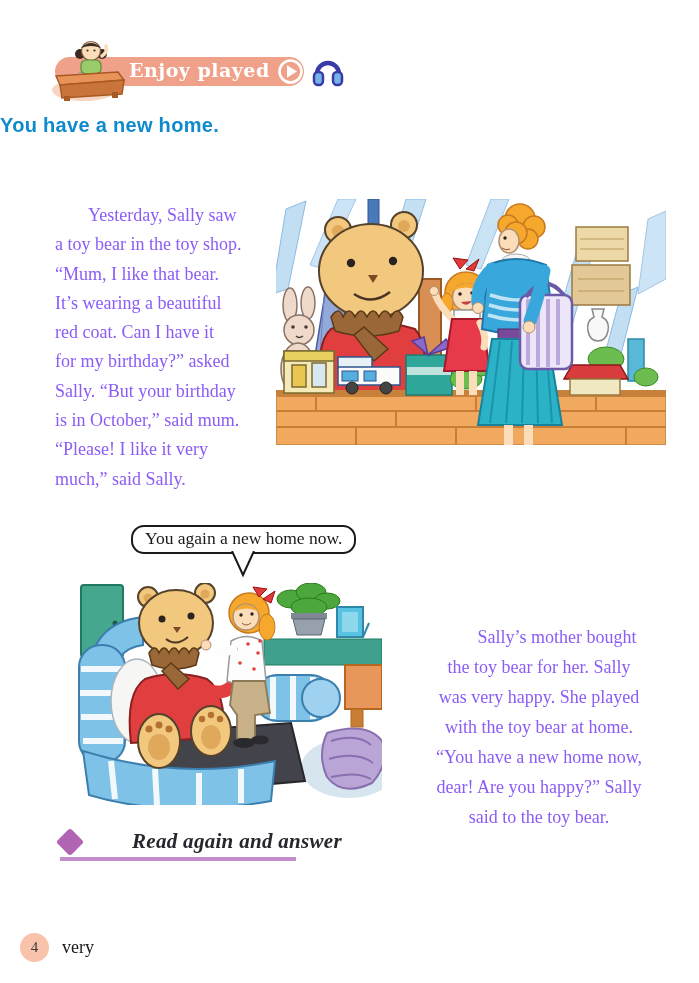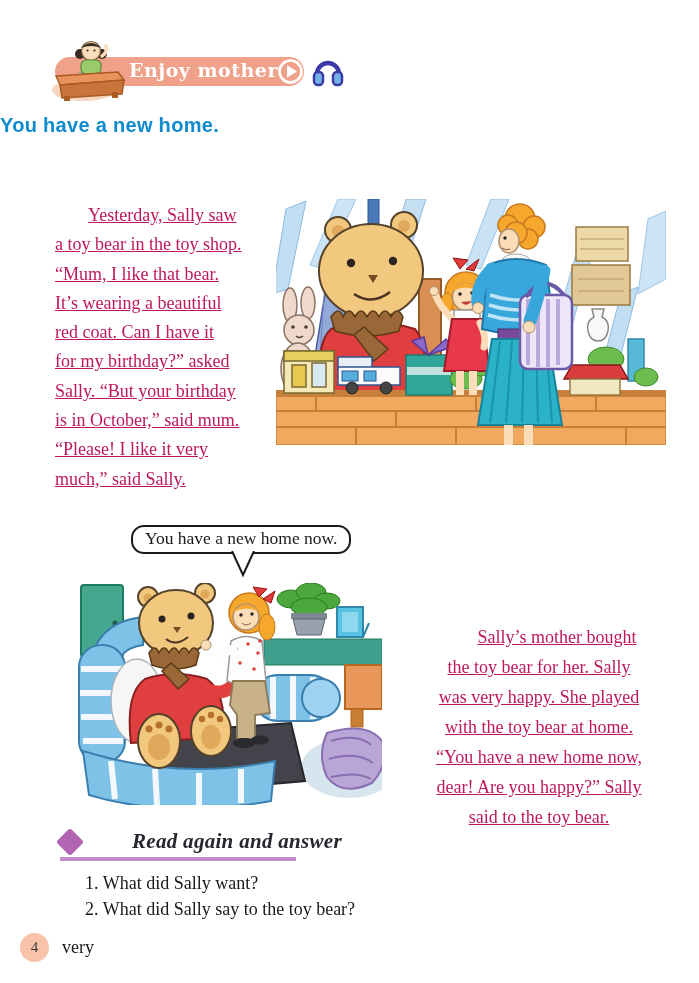--- a/index.html
+++ b/index.html
@@ -15,21 +15,21 @@
   .play-wrap{position:absolute;left:277px;top:58px;width:27px;height:27px;}
   .hp-wrap{position:absolute;left:312px;top:54px;width:32px;height:36px;}
   .girl-wrap{position:absolute;left:50px;top:36px;width:82px;height:66px;}
 
   
   .title{position:absolute;left:0;top:114px;width:100%;text-align:left;
          font-family:"Liberation Sans",sans-serif;font-weight:bold;font-size:20px;
          color:#0E8ACD;letter-spacing:.3px;}
 
   
-  .para{position:absolute;white-space:pre-line;color:#be185d;text-decoration:underline;}
+  .para{position:absolute;white-space:pre-line;color:#8b5cf6;}
   .p1{left:55px;top:183px;width:250px;font-size:18px;line-height:29.3px;text-indent:33px;}
   .p2{left:389px;top:604px;width:300px;font-size:18px;line-height:30px;text-indent:36px;text-align:center;}
 
   .fig1{position:absolute;left:276px;top:199px;width:390px;height:246px;}
   .fig2{position:absolute;left:59px;top:583px;width:323px;height:222px;}
 
   
   .bubble{position:absolute;left:131px;top:525px;border:2px solid #1a1a1a;
           border-radius:13px;padding:1px 12px 3px;font-size:17.5px;background:#fff;
           white-space:nowrap;z-index:3;}
@@ -50,21 +50,21 @@
           background:#F9C2AA;display:flex;align-items:center;justify-content:center;
           font-size:15px;color:#3a3a3a;}
   .page-word{position:absolute;left:62px;top:937px;font-size:18px;color:#1a1a1a;}
 </style>
 </head>
 <body>
 
 <div class="page">
 
   <div class="banner">
-    <span class="banner-label">Enjoy mother</span>
+    <span class="banner-label">Enjoy played</span>
   </div>
 
   <span class="play-wrap">
     <svg width="27" height="27" viewBox="0 0 27 27">
       <circle cx="13.5" cy="13.5" r="11" fill="none" stroke="#ffffff" stroke-width="2.6"></circle>
       <polygon points="10,7.2 20,13.5 10,19.8" fill="#ffffff"></polygon>
     </svg>
   </span>
 
   <span class="hp-wrap">
@@ -252,21 +252,21 @@
         <rect x="248" y="226" width="9" height="20" fill="#FBDDBA"></rect>
         <rect x="244" y="96" width="52" height="74" rx="8" fill="#ECE6F8" stroke="#6A5AA8" stroke-width="2.5"></rect>
         <path d="M252 100 V166 M262 100 V168 M272 100 V168 M282 100 V166" stroke="#BBA9DE" stroke-width="4"></path>
         <path d="M250 98 Q268 72 288 96" stroke="#6A5AA8" stroke-width="4" fill="none"></path>
         <path d="M268 72 Q262 100 254 122" stroke="#38A8DC" stroke-width="13" fill="none" stroke-linecap="round"></path>
         <circle cx="253" cy="128" r="6" fill="#FBDDBA" stroke="#B09070"></circle>
       </g>
     </svg>
   </figure>
 
-  <div class="bubble">You have a new home now.</div>
+  <div class="bubble">You again a new home now.</div>
   <svg class="bubble-tail" width="40" height="28" viewBox="0 0 40 28">
     <polygon points="6,0 17,24 28,0" fill="#ffffff"></polygon>
     <path d="M6 0 L17 24 L28 0" stroke="#1a1a1a" stroke-width="2" fill="none"></path>
   </svg>
 
   <figure class="fig2" style="margin:0" aria-label="Sally sits with the toy bear on a blue striped sofa at home">
     <svg width="323" height="222" viewBox="0 0 323 222">
 
       <rect x="22" y="2" width="42" height="72" rx="3" fill="#45A88E" stroke="#1F7A60" stroke-width="2"></rect>
       <circle cx="56" cy="40" r="2.5" fill="#1F5A48"></circle>
@@ -378,21 +378,17 @@
 “You have a new home now,
 dear! Are you happy?” Sally
 said to the toy bear.</p>
 
   <div class="activity-head">
     <span class="diamond"></span>
     <span class="activity-title">Read again and answer</span>
   </div>
   <div class="activity-underline"></div>
 
-  <div class="questions">
-    <div>1. What did Sally want?</div>
-    <div>2. What did Sally say to the toy bear?</div>
-  </div>
 
   <div class="page-badge">4</div>
   <div class="page-word">very</div>
 
 </div>
 
 </body></html>

